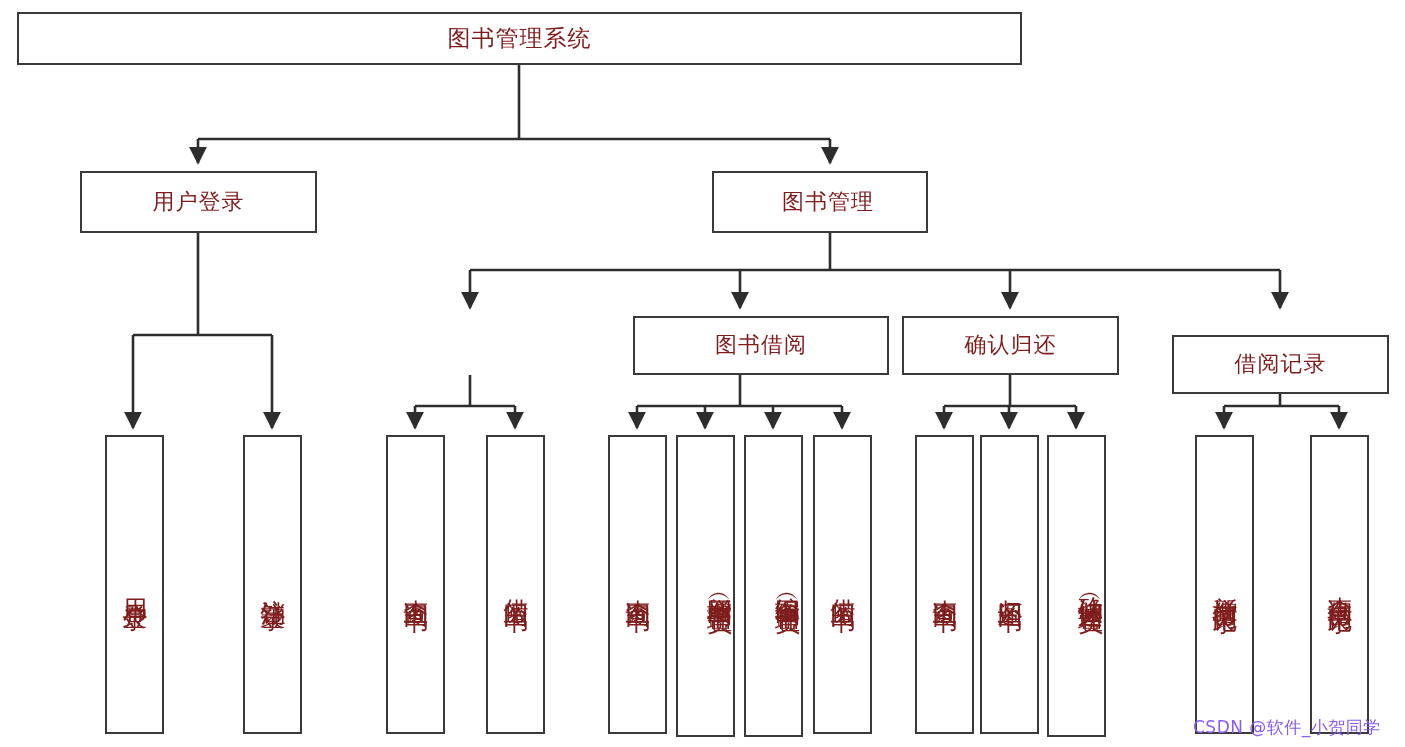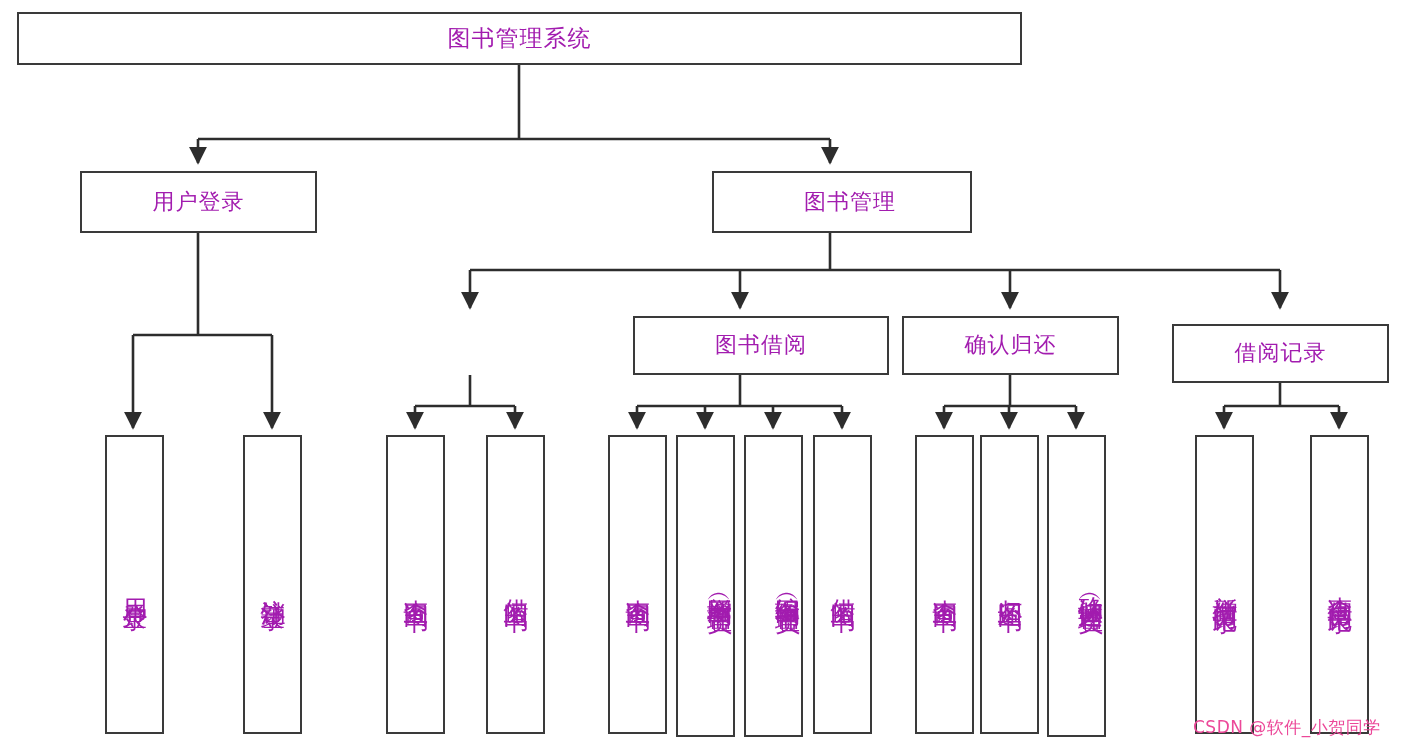--- a/index.html
+++ b/index.html
@@ -26,21 +26,21 @@
     pointer-events: none;
   }
   .node {
     position: absolute;
     box-sizing: border-box;
     border: 2.5px solid #3a3a3a;
     background: #ffffff;
     display: flex;
     align-items: center;
     justify-content: center;
-    color: #a21caf;
+    color: #7f1d1d;
   }
   .node.horiz {
     font-size: 22px;
     letter-spacing: 1px;
     line-height: 1.2;
   }
   .node.root {
     font-size: 23px;
   }
   .node.vert {
@@ -55,21 +55,21 @@
     white-space: nowrap;
   }
   .node.vert.tall {
     font-size: 25px;
     letter-spacing: 2px;
     align-items: flex-start;
     justify-content: center;
   }
   .watermark {
     position: absolute;
-    color: #ec4899;
+    color: #8b5cf6;
     font-size: 17px;
     letter-spacing: 0.5px;
     white-space: nowrap;
   }
 </style>
 </head>
 <body>
 
 <div id="canvas">
 
@@ -119,25 +119,25 @@
       <path d="M 1280 375 L 1280 406"></path>
       <path d="M 1224 406 L 1339 406"></path>
       <path d="M 1224 406 L 1224 428" marker-end="url(#arrow)"></path>
       <path d="M 1339 406 L 1339 428" marker-end="url(#arrow)"></path>
     </g>
   </svg>
 
   <div class="node horiz root" style="left:17px; top:12px; width:1005px; height:53px;">图书管理系统</div>
 
   <div class="node horiz" style="left:80px; top:171px; width:237px; height:62px;">用户登录</div>
-  <div class="node horiz" style="left:712px; top:171px; width:260px; height:62px;padding-left:16px;">图书管理</div>
+  <div class="node horiz" style="left:712px; top:171px; width:216px; height:62px;padding-left:16px;">图书管理</div>
 
   <div class="node horiz" style="left:633px; top:316px; width:256px; height:59px;">图书借阅</div>
   <div class="node horiz" style="left:902px; top:316px; width:217px; height:59px;">确认归还</div>
-  <div class="node horiz" style="left:1172px; top:324px; width:217px; height:59px;">借阅记录</div>
+  <div class="node horiz" style="left:1172px; top:335px; width:217px; height:59px;">借阅记录</div>
 
   <div class="node vert" style="left:105px; top:435px; width:59px; height:299px;">用户登录</div>
   <div class="node vert" style="left:243px; top:435px; width:59px; height:299px;">注销登录</div>
 
   <div class="node vert" style="left:386px; top:435px; width:59px; height:299px;">查询图书</div>
   <div class="node vert" style="left:486px; top:435px; width:59px; height:299px;">借阅图书</div>
 
   <div class="node vert" style="left:608px; top:435px; width:59px; height:299px;">查询图书</div>
   <div class="node vert tall" style="left:676px; top:435px; width:59px; height:302px;">新增图书（管理员）</div>
   <div class="node vert tall" style="left:744px; top:435px; width:59px; height:302px;">编辑图书（管理员）</div>

